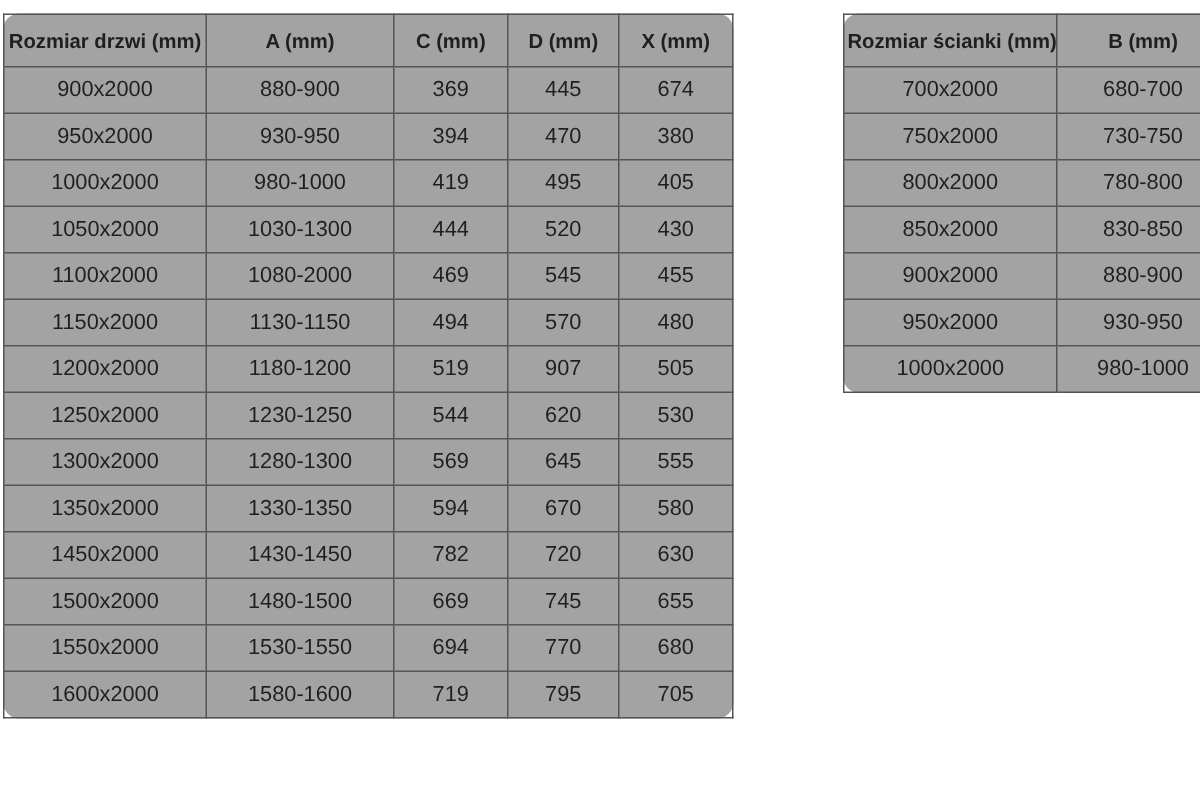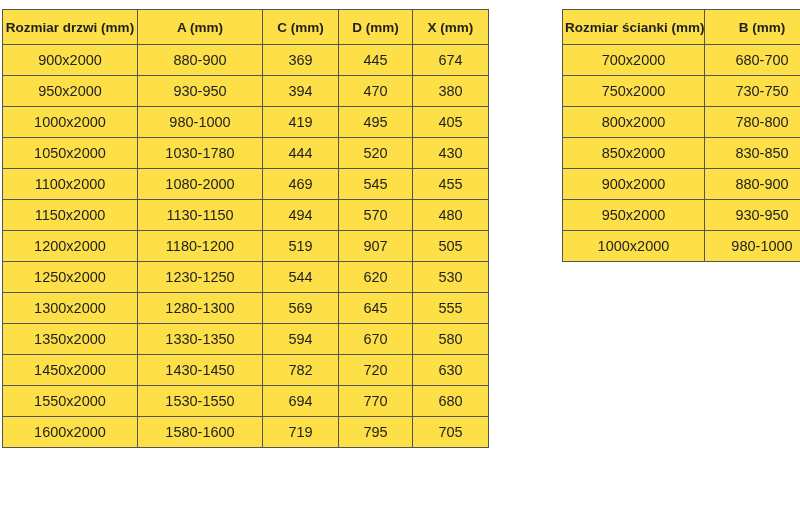--- a/index.html
+++ b/index.html
@@ -11,21 +11,22 @@
     width: 800px;
     height: 528px;
     position: relative;
     overflow: hidden;
     font-family: "Liberation Sans", sans-serif;
   }
   table.spec-table {
     border-collapse: collapse;
     table-layout: fixed;
     position: absolute;
-    background: #fde047;
+    background: #a3a3a3;
+    border-radius: 11px;
   }
   table.spec-table th,
   table.spec-table td {
     border: 1px solid #545454;
     text-align: center;
     vertical-align: middle;
     color: #1f1f1f;
     padding: 0 2px;
     overflow: hidden;
     white-space: nowrap;
@@ -89,21 +90,21 @@
       </tr>
       <tr>
         <td>1000x2000</td>
         <td>980-1000</td>
         <td>419</td>
         <td>495</td>
         <td>405</td>
       </tr>
       <tr>
         <td>1050x2000</td>
-        <td>1030-1780</td>
+        <td>1030-1300</td>
         <td>444</td>
         <td>520</td>
         <td>430</td>
       </tr>
       <tr>
         <td>1100x2000</td>
         <td>1080-2000</td>
         <td>469</td>
         <td>545</td>
         <td>455</td>
@@ -142,20 +143,27 @@
         <td>594</td>
         <td>670</td>
         <td>580</td>
       </tr>
       <tr>
         <td>1450x2000</td>
         <td>1430-1450</td>
         <td>782</td>
         <td>720</td>
         <td>630</td>
+      </tr>
+      <tr>
+        <td>1500x2000</td>
+        <td>1480-1500</td>
+        <td>669</td>
+        <td>745</td>
+        <td>655</td>
       </tr>
       <tr>
         <td>1550x2000</td>
         <td>1530-1550</td>
         <td>694</td>
         <td>770</td>
         <td>680</td>
       </tr>
       <tr>
         <td>1600x2000</td>

